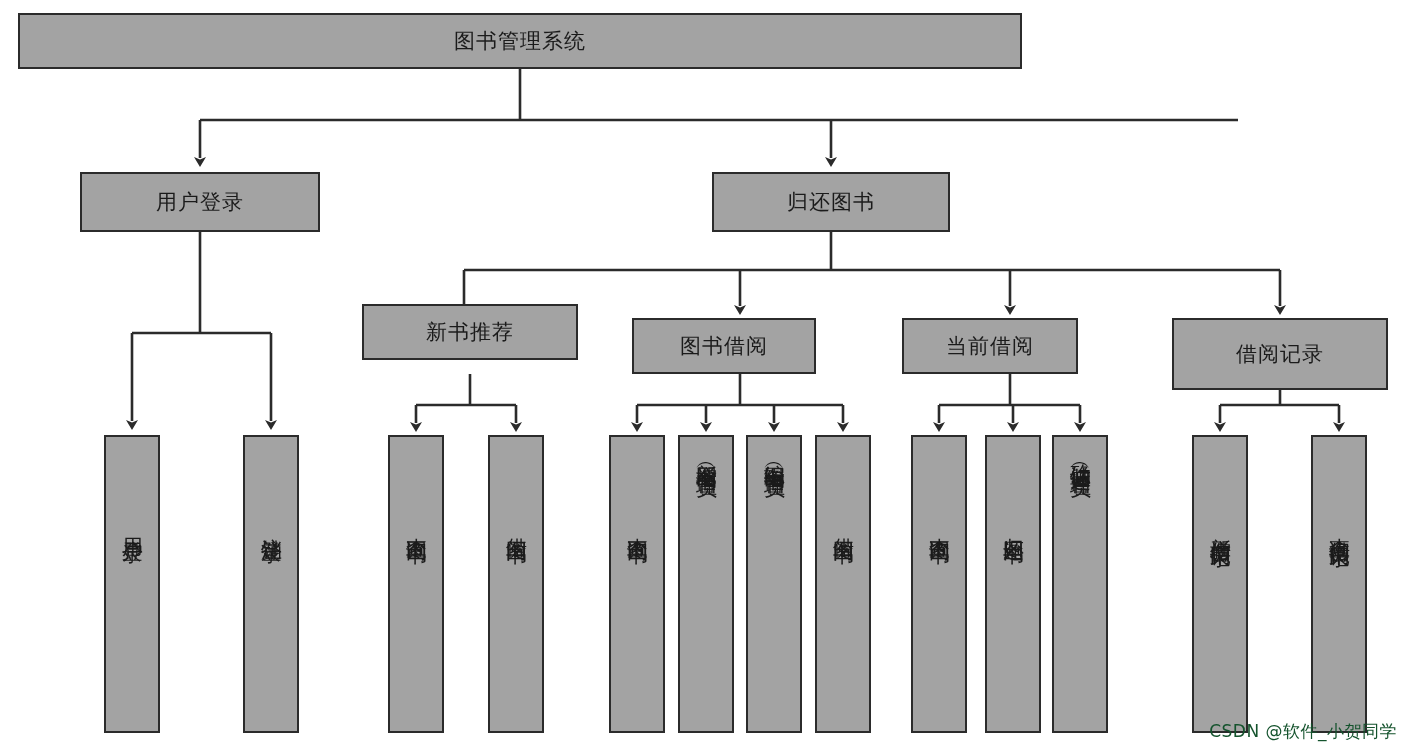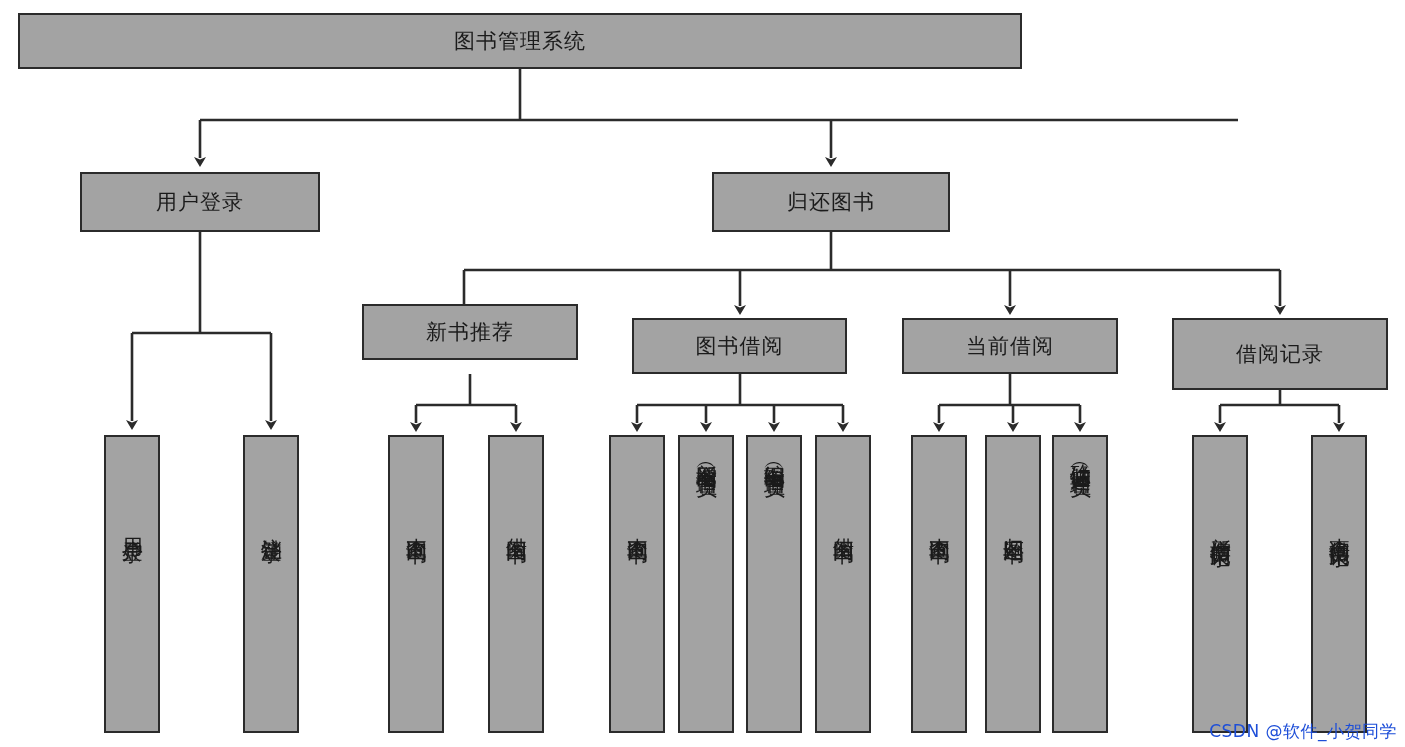--- a/index.html
+++ b/index.html
@@ -53,21 +53,21 @@
     white-space: nowrap;
     display: block;
   }
   .node.vert.mid .vtext { margin-top: 78px; }
   .node.vert.top .vtext { margin-top: 4px; }
   .watermark {
     position: absolute;
     right: 8px;
     bottom: 4px;
     font-size: 17px;
-    color: #1d4ed8;
+    color: #14532d;
     letter-spacing: 0.5px;
     white-space: nowrap;
   }
 </style>
 </head>
 <body>
 
 <div id="canvas">
 
   <svg class="wires" viewBox="0 0 1405 747">
@@ -129,24 +129,24 @@
   <div class="node horiz" style="left:80px; top:172px; width:240px; height:60px;">
     <span>用户登录</span>
   </div>
   <div class="node horiz" style="left:712px; top:172px; width:238px; height:60px;">
     <span>归还图书</span>
   </div>
 
   <div class="node horiz" style="left:362px; top:304px; width:216px; height:56px;">
     <span>新书推荐</span>
   </div>
-  <div class="node horiz" style="left:632px; top:318px; width:215px; height:56px;">
+  <div class="node horiz" style="left:632px; top:318px; width:184px; height:56px;">
     <span>图书借阅</span>
   </div>
-  <div class="node horiz" style="left:902px; top:318px; width:216px; height:56px;">
+  <div class="node horiz" style="left:902px; top:318px; width:176px; height:56px;">
     <span>当前借阅</span>
   </div>
   <div class="node horiz" style="left:1172px; top:318px; width:216px; height:72px;">
     <span>借阅记录</span>
   </div>
 
   <div class="node vert mid" style="left:104px; top:435px; width:56px; height:298px;">
     <span class="vtext">用户登录</span>
   </div>
   <div class="node vert mid" style="left:243px; top:435px; width:56px; height:298px;">

